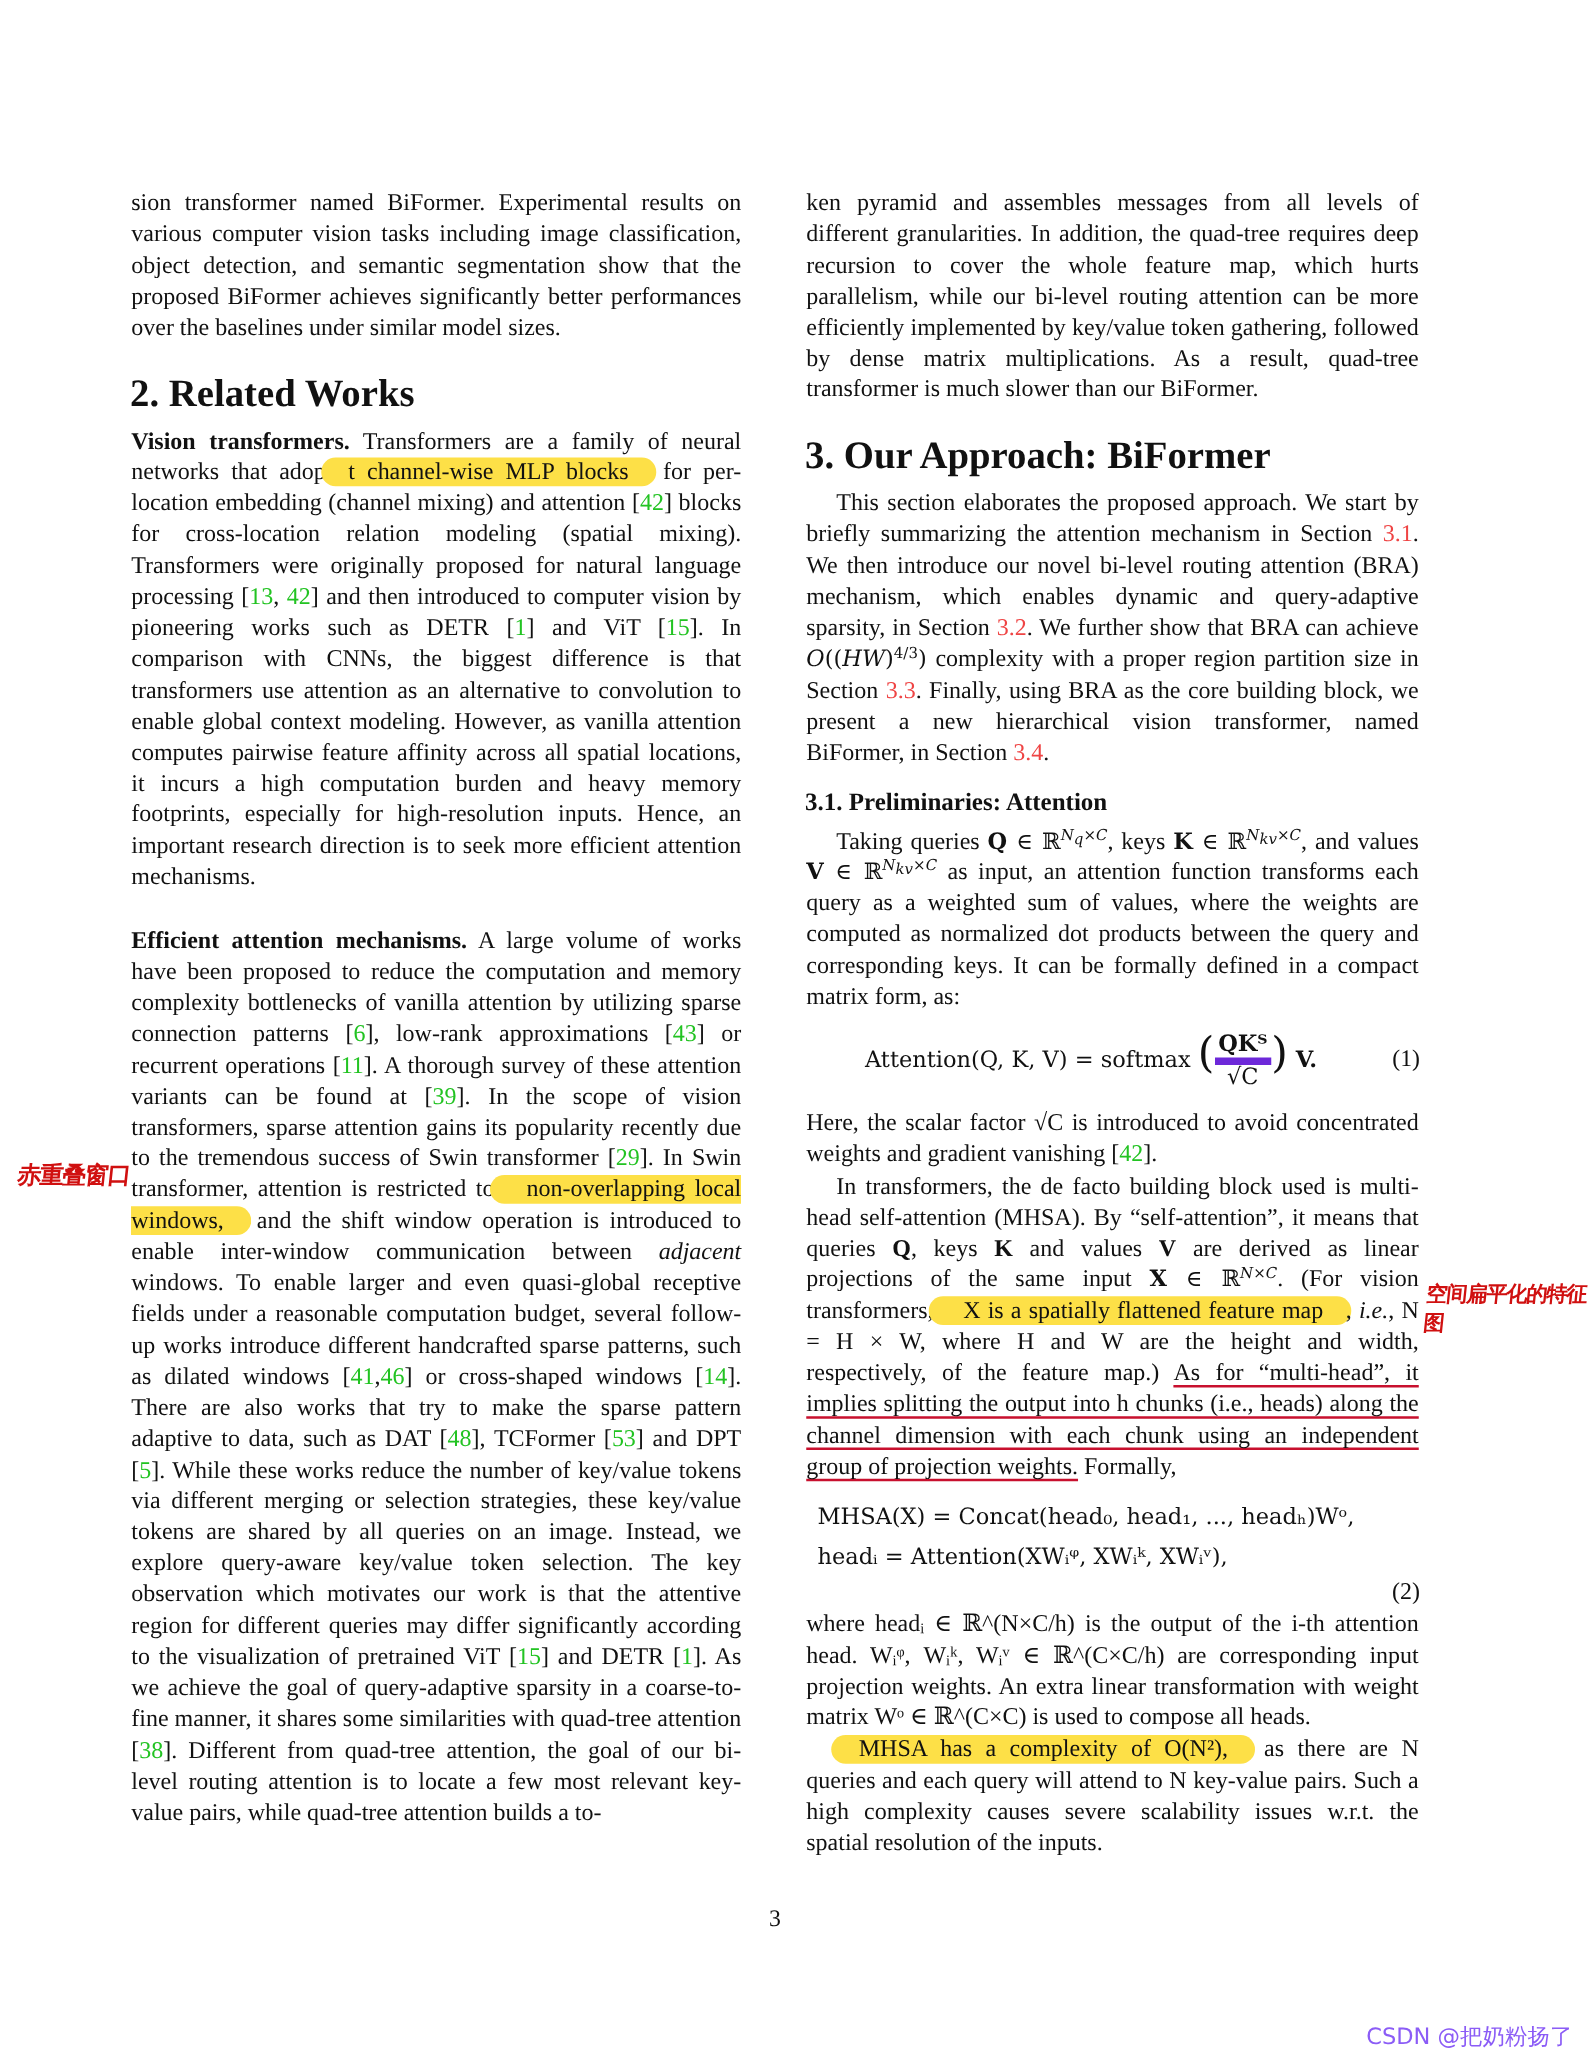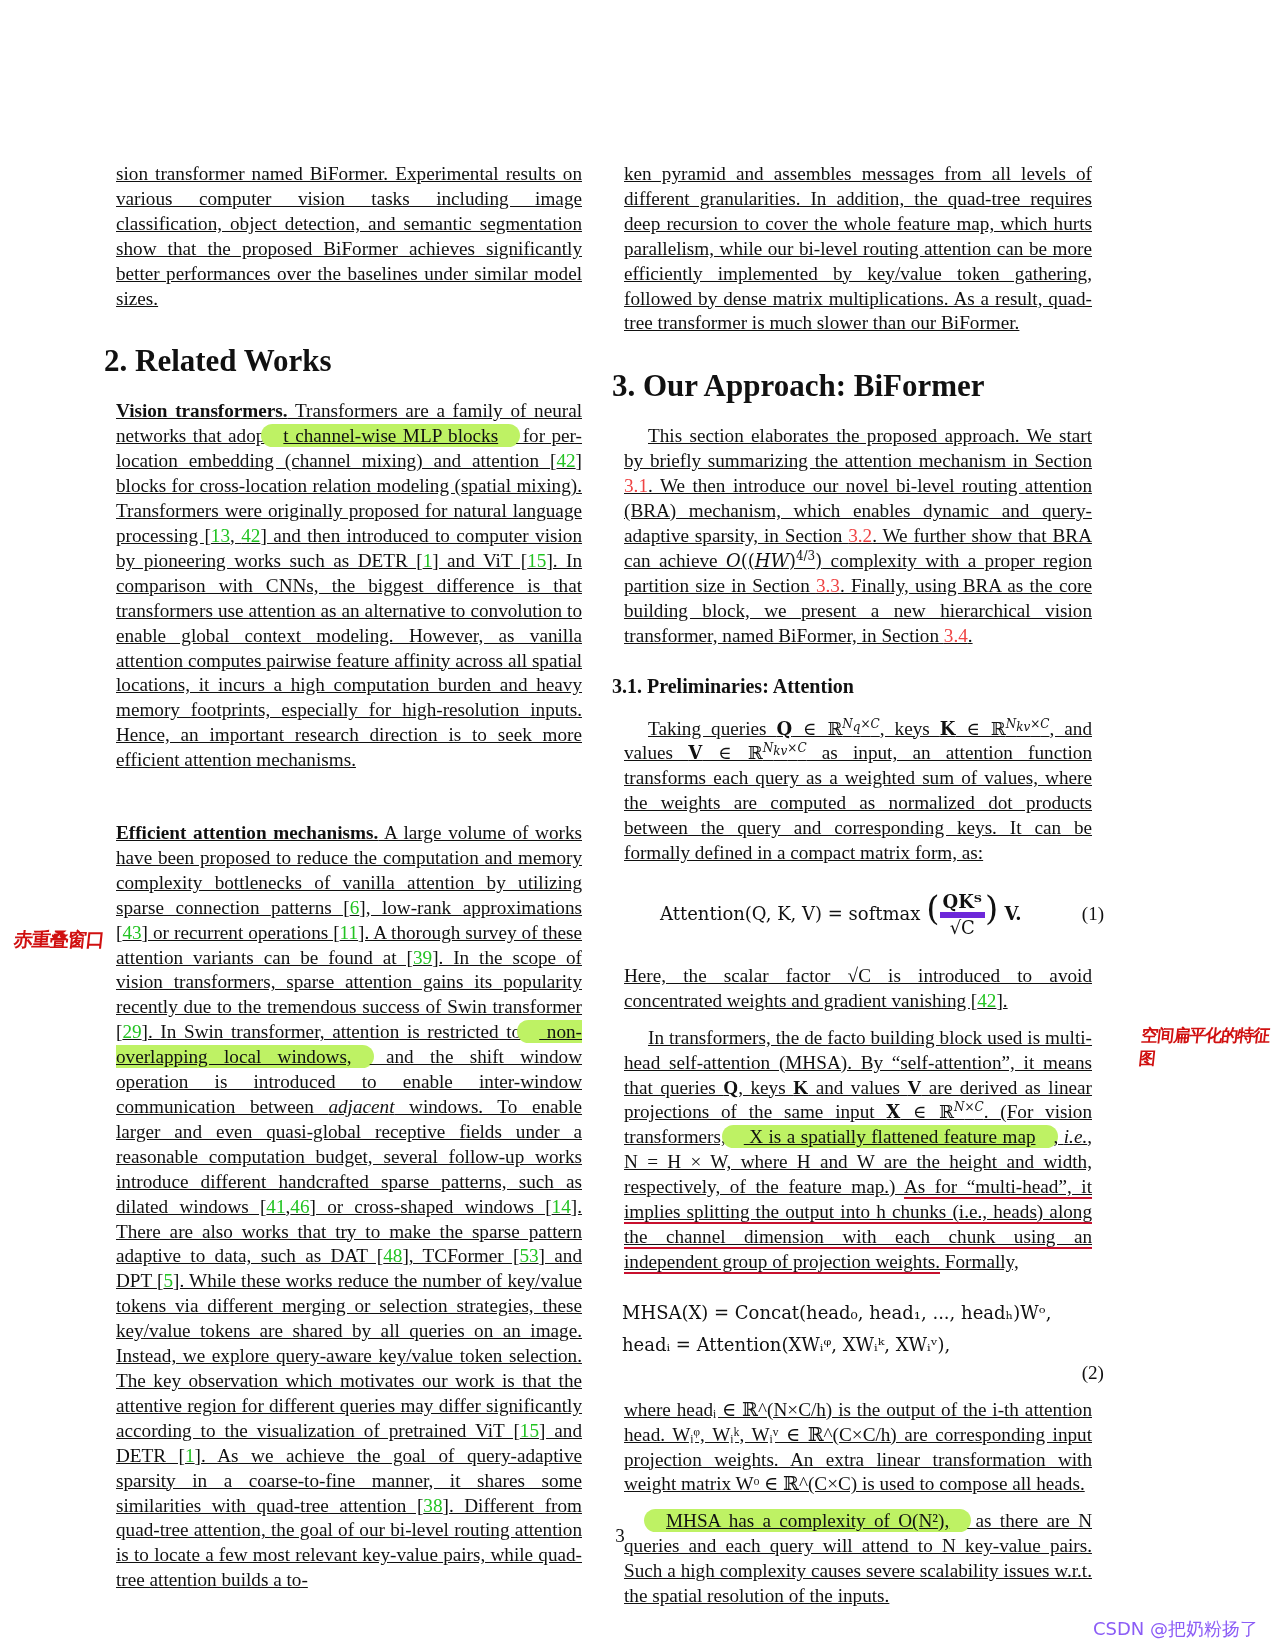--- a/index.html
+++ b/index.html
@@ -1,29 +1,29 @@
 <!DOCTYPE html>
 <html><head>
 <meta charset="utf-8">
 <style>
   html, body { margin: 0; padding: 0; background: #ffffff; }
   body { width: 1275px; height: 1650px; position: relative; overflow: hidden;
          font-family: "Liberation Serif", "DejaVu Serif", serif; color: #111; }
   .col { position: absolute; top: 150px; width: 490px; font-size: 19.2px; line-height: 24.9px;
          text-align: justify; hyphens: manual; }
   .col-left { left: 104px; }
-  .col-right { left: 612px; width: 492px; }
-  p { margin: 12px; text-decoration: underline; }
+  .col-right { left: 644px; width: 492px; }
+  p { margin: 1px; }
   .indent { text-indent: 24px; }
   h2 { font-size: 31px; font-weight: bold; margin: 0; line-height: 28px; }
   h3 { font-size: 20px; font-weight: bold; margin: 0; line-height: 26px; }
   .runin { font-weight: bold; }
   .cite { color: #22c322; }
   .ref { color: #ef4444; }
-  .hl { background: #bef264; border-radius: 14px; padding: 1px 22px; margin: 0 -4px; }
+  .hl { background: #fde047; border-radius: 14px; padding: 1px 22px; margin: 0 -4px; }
   .ul { text-decoration: underline; text-decoration-color: #c8102e; text-decoration-thickness: 2px; text-underline-offset: 4px; }
   .m { font-family: "DejaVu Serif", serif; font-size: 18px; }
   .mi { font-style: italic; }
   .b { font-weight: bold; }
   sup, sub { font-size: 12px; line-height: 0; }
   .eq { display: flex; justify-content: space-between; align-items: center; font-size: 19px; }
   .eqnum { margin-left: auto; }
   .annot { position: absolute; color: #d01010; font-family: "DejaVu Sans", sans-serif;
            font-weight: bold; font-size: 19px; letter-spacing: -1px; transform: skewX(-6deg); }
   .pagenum { position: absolute; top: 1525px; left: 0; width: 1240px; text-align: center; font-size: 19px; }

